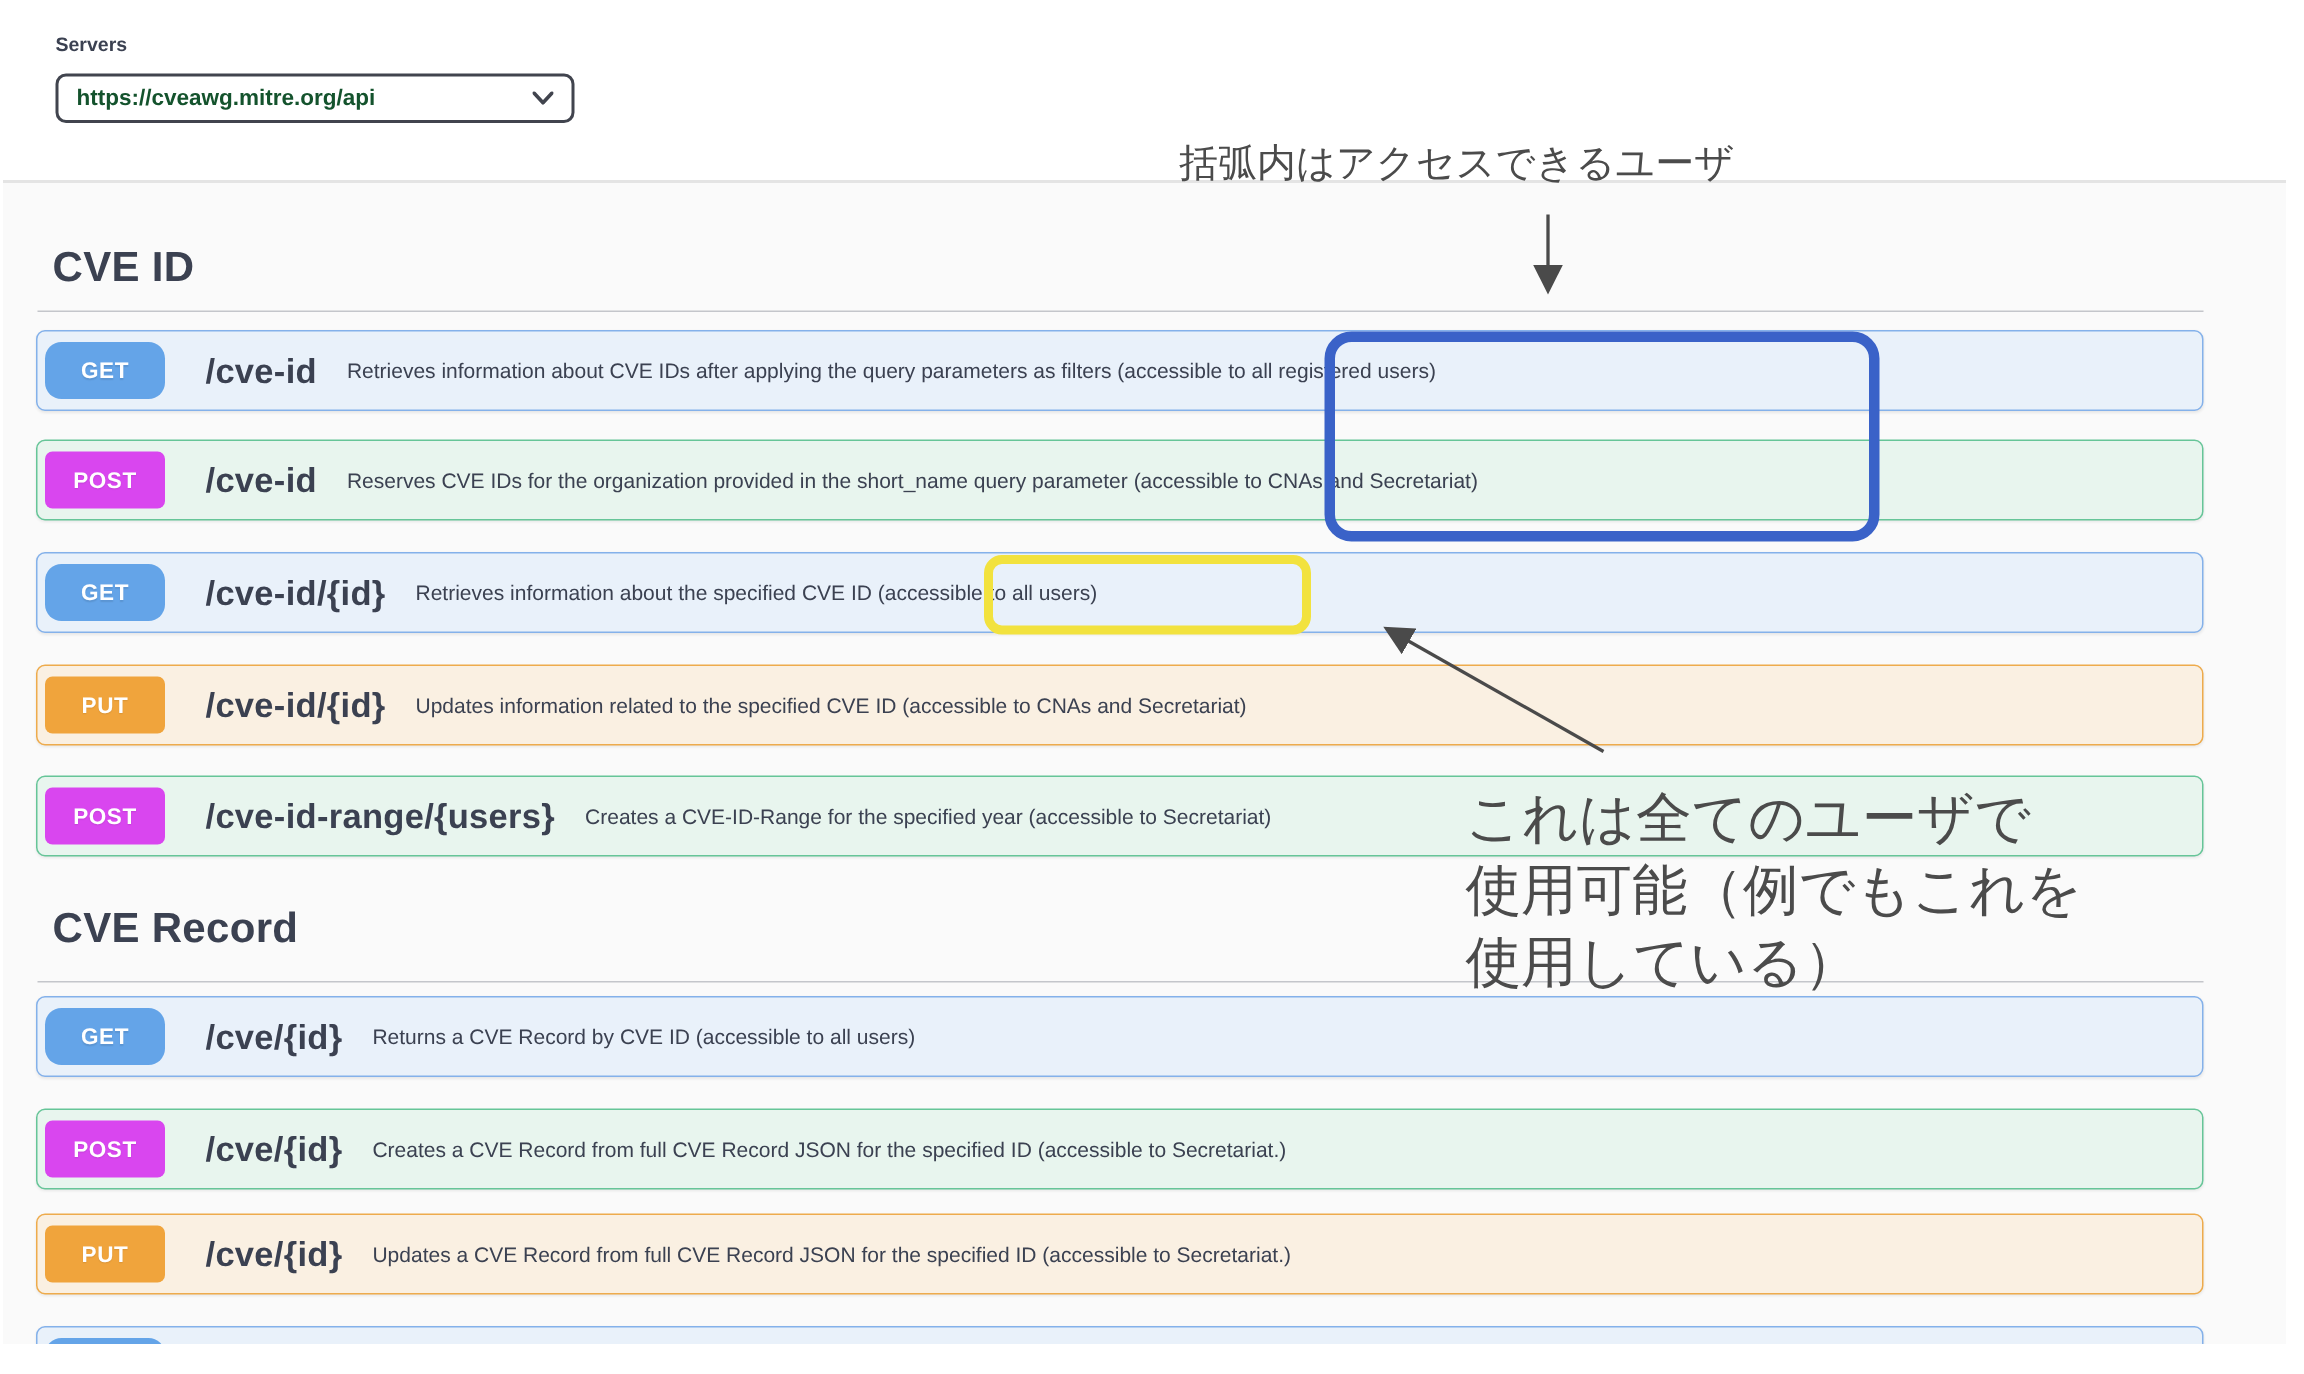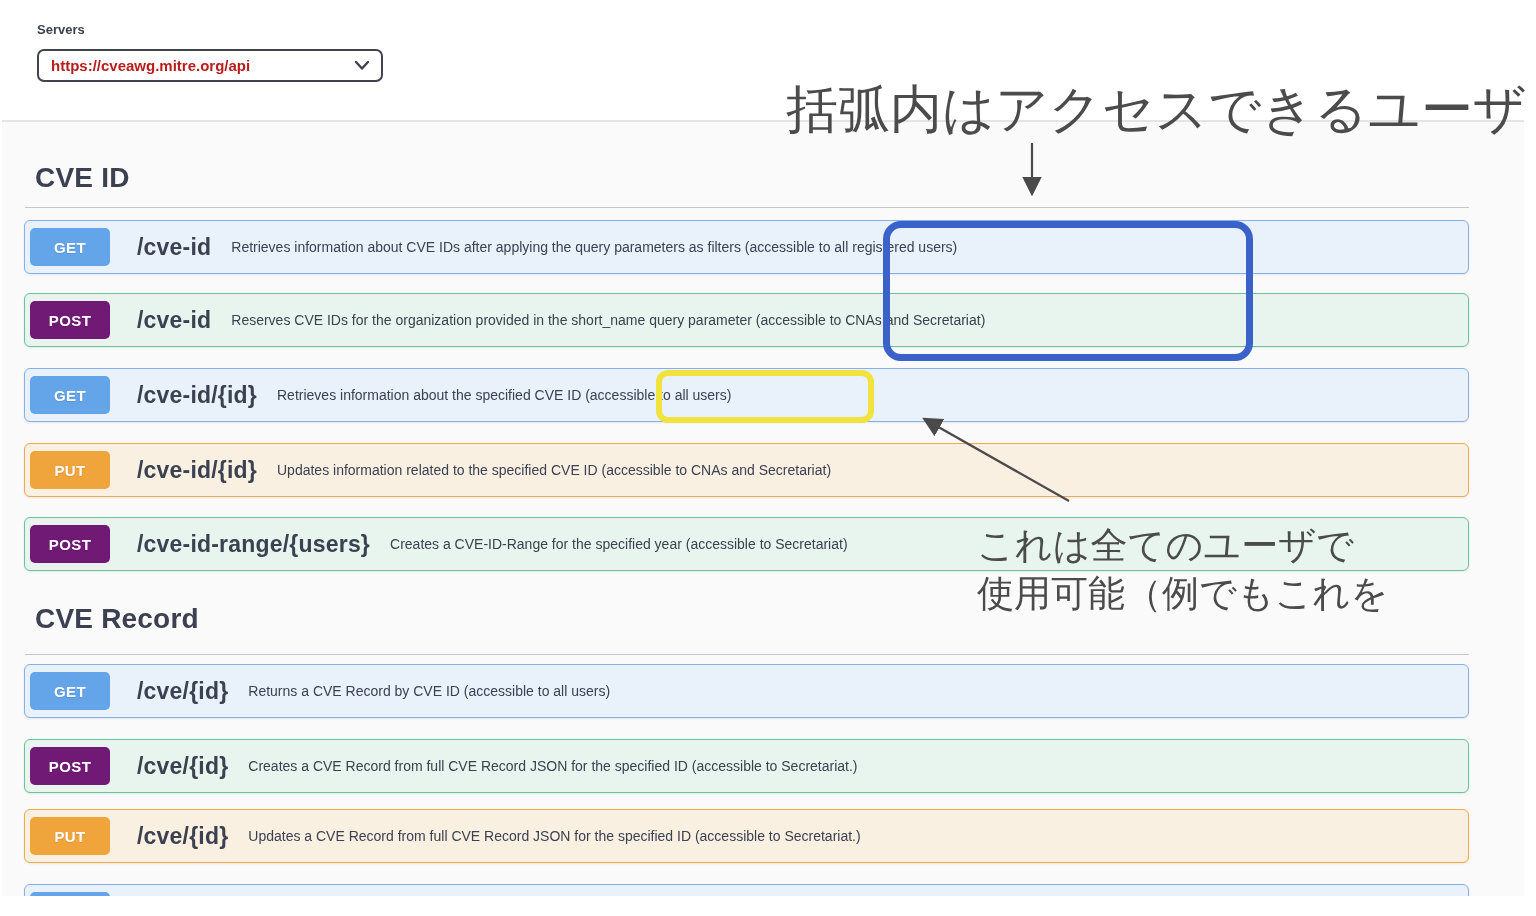--- a/index.html
+++ b/index.html
@@ -16,21 +16,21 @@
   .servers-label {
     position:absolute; left:37px; top:22px;
     font-size:13px; font-weight:700; color:#3b4151;
   }
   .server-select {
     position:absolute; left:37px; top:49px; width:346px; height:33px;
     border:2px solid #41444e; border-radius:7px; background:#fff;
     display:flex; align-items:center; justify-content:space-between;
     padding:0 12px; cursor:pointer;
   }
-  .server-select .url { font-size:15px; font-weight:700; color:#b91c1c; }
+  .server-select .url { font-size:15px; font-weight:700; color:#14532d; }
   .server-select svg { display:block; }
 
   
   .content-panel {
     position:absolute; left:2px; top:120px; width:1522px; height:776px;
     background:#fafafa; border-top:2px solid #e4e4e4; overflow:hidden;
   }
   .section-title {
     position:absolute; left:33px;
     font-size:28px; font-weight:700; color:#3b4151; letter-spacing:.2px;
@@ -49,31 +49,31 @@
   }
   .row.get  { background:#e9f1fa; border:1.5px solid #84b1ea; }
   .row.post { background:#e8f5ee; border:1.5px solid #66c598; }
   .row.put  { background:#faf0e2; border:1.5px solid #eeab4c; }
   .method {
     min-width:80px; height:38px; border-radius:5px;
     display:flex; align-items:center; justify-content:center;
     color:#fff; font-weight:700; font-size:15px; letter-spacing:.4px;
     text-shadow:0 1px 1px rgba(0,0,0,.1);
   }
-  .row.get  .method { background:#64a4e8; }
-  .row.post .method { background:#701a75; }
+  .row.get  .method { background:#64a4e8;border-radius:11px; }
+  .row.post .method { background:#d946ef; }
   .row.put  .method { background:#f0a43c; }
   .path  { margin-left:27px; font-size:23px; font-weight:700; color:#3b4151; letter-spacing:.2px; white-space:nowrap; }
   .desc  { margin-left:20px; font-size:14px; color:#3b4151; white-space:nowrap; }
 
   
   .top-note {
     position:absolute; left:786px; top:86px; z-index:6;
-    font-size:52px; line-height:46px; color:#4b4b4b; white-space:nowrap;
-    font-family:Liberation Sans, sans-serif;
+    font-size:26px; line-height:46px; color:#4b4b4b; white-space:nowrap;
+    font-family:Liberation Serif, serif;
   }
   .bottom-note {
     position:absolute; left:977px; top:522px; z-index:6;
     font-size:37px; line-height:48px; color:#4b4b4b; white-space:nowrap;
     font-family:"Liberation Sans", sans-serif;
   }
   .blue-box {
     position:absolute; left:883px; top:221px; width:370px; height:140px;
     border:7px solid #3a62c8; border-radius:18px; z-index:5;
   }
@@ -160,20 +160,21 @@
   <div class="row get" style="top:762px">
     <span class="method"></span>
   </div>
 </div>
 
 <div class="top-note">括弧内はアクセスできるユーザ</div>
 
 <div class="bottom-note">
   <div>これは全てのユーザで</div>
   <div>使用可能（例でもこれを</div>
+  <div>使用している）</div>
 </div>
 
 <div class="blue-box"></div>
 <div class="yellow-box"></div>
 
 <svg class="arrows">
   <defs>
     <marker id="ah" markerWidth="9" markerHeight="9" refX="7" refY="4.5" orient="auto">
       <path class="head" d="M0,0 L9,4.5 L0,9 z"></path>
     </marker>

